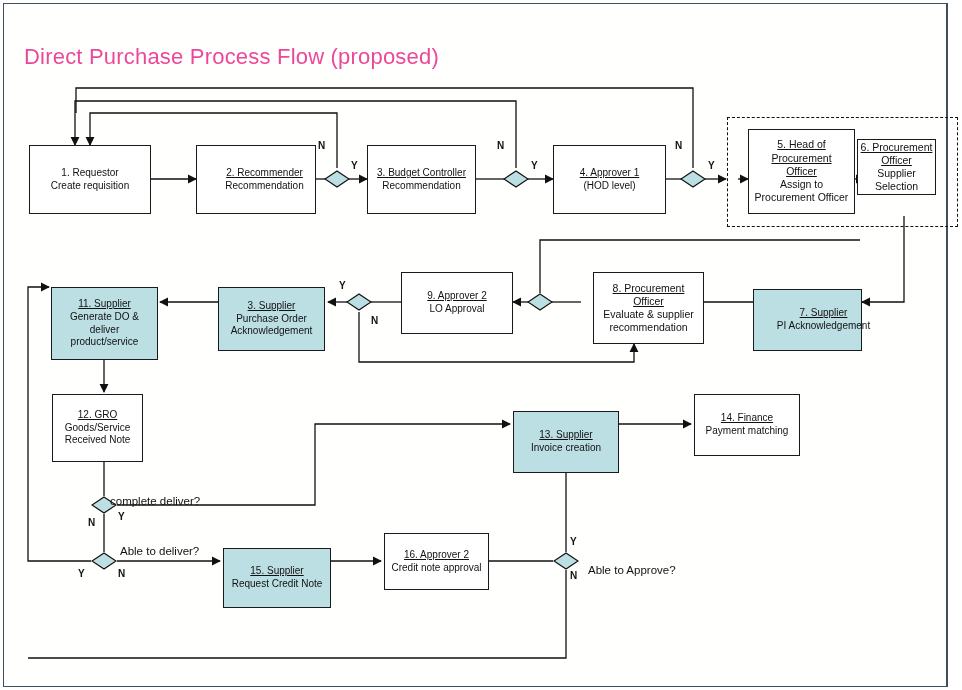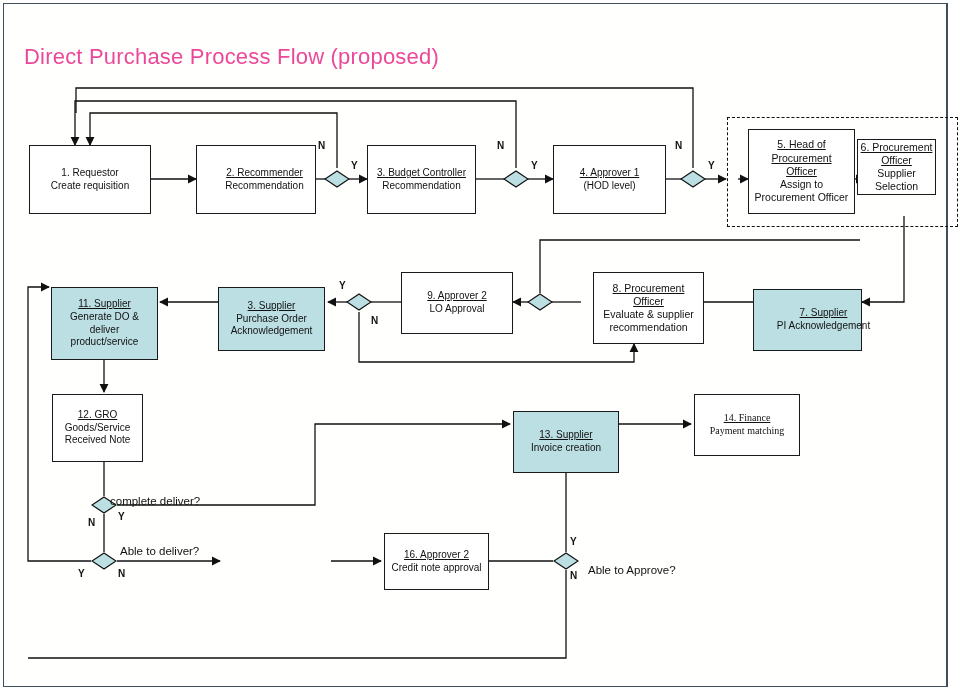--- a/index.html
+++ b/index.html
@@ -164,25 +164,29 @@
     <div class="ttl">12. GRO</div>
     <div class="ln">Goods/Service</div>
     <div class="ln">Received Note</div>
   </div>
 
   <div class="node teal" style="left:513px;top:394px;width:106px;height:62px;">
     <div class="ttl">13. Supplier</div>
     <div class="ln">Invoice creation</div>
   </div>
 
-  <div class="node" style="left:694px;top:394px;width:106px;height:62px;font-family:Liberation Serif, serif;">
+  <div class="node" style="left:694px;top:394px;width:106px;height:62px;">
     <div class="ttl">14. Finance</div>
     <div class="ln">Payment matching</div>
   </div>
 
+  <div class="node teal" style="left:223px;top:531px;width:108px;height:60px;">
+    <div class="ttl">15. Supplier</div>
+    <div class="ln">Request Credit Note</div>
+  </div>
 
   <div class="node" style="left:384px;top:533px;width:105px;height:57px;">
     <div class="ttl">16. Approver 2</div>
     <div class="ln">Credit note approval</div>
   </div>
 
   <div class="dia" style="left:324px;top:170px;">
     <svg width="26" height="18" viewBox="0 0 26 18">
         <polygon points="13,1 25,9 13,17 1,9" fill="#bcdfe4" stroke="#111111" stroke-width="1.2"></polygon>
       </svg>

